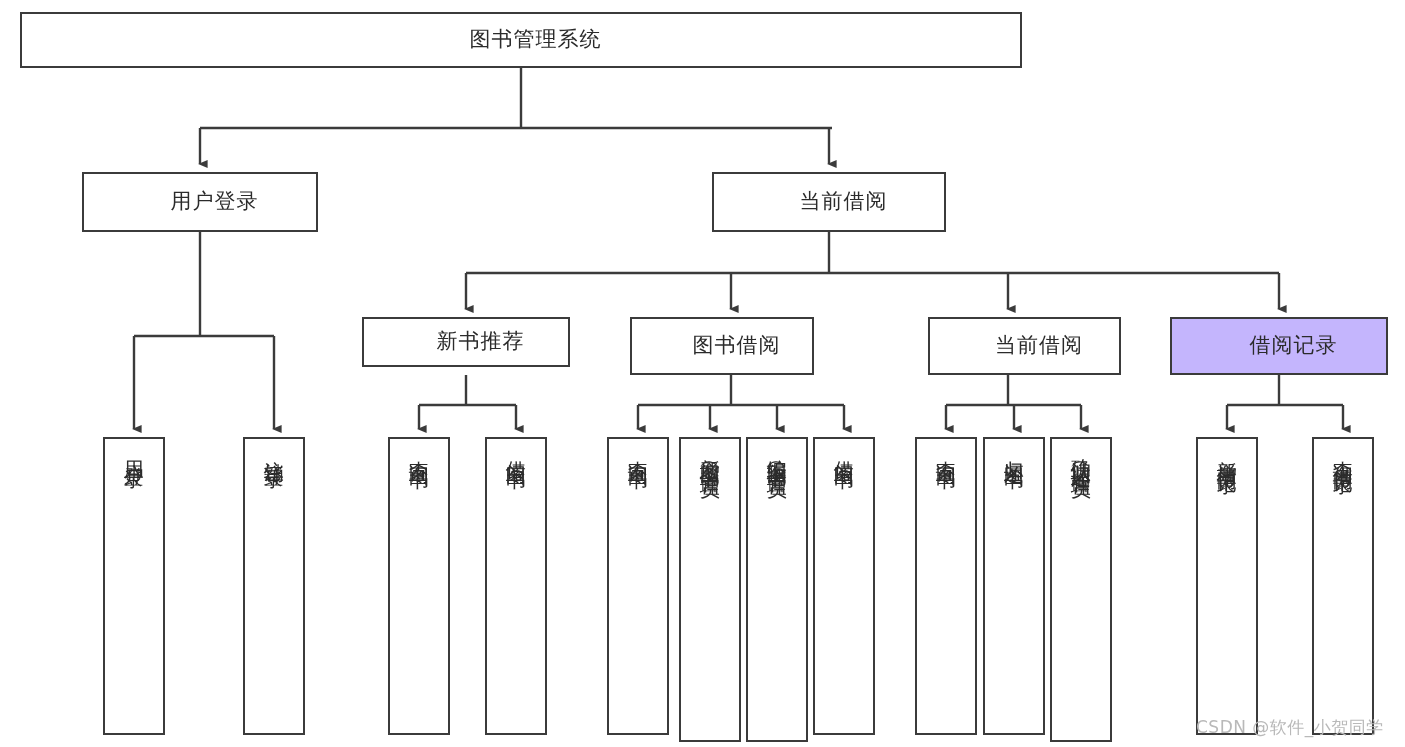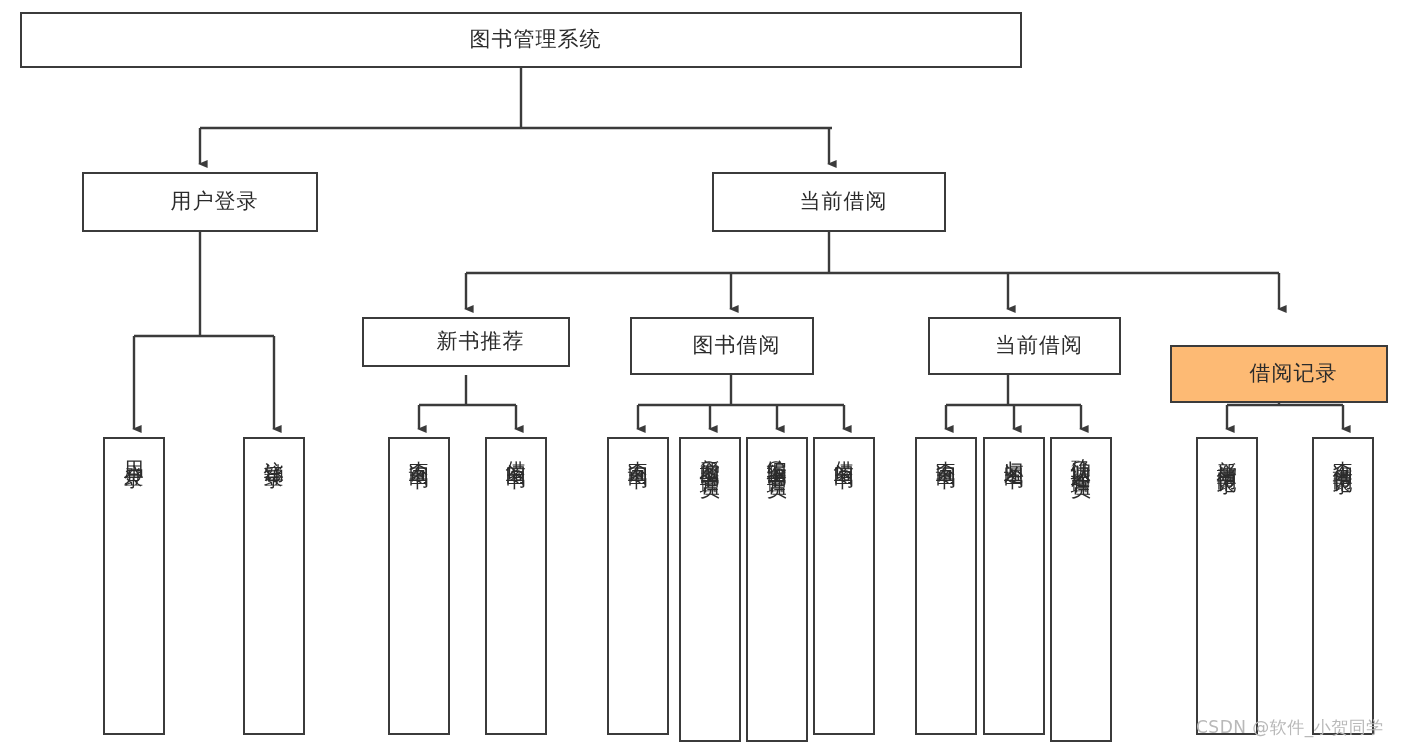--- a/index.html
+++ b/index.html
@@ -140,21 +140,21 @@
 
   <div class="node horiz" style="left: 362px; top: 317px; width: 208px; height: 50px; border-color: rgb(59, 59, 59); background: rgb(255, 255, 255); color: rgb(43, 43, 43);">
     <span>新书推荐</span>
   </div>
   <div class="node horiz" style="left: 630px; top: 317px; width: 184px; height: 58px; border-color: rgb(59, 59, 59); background: rgb(255, 255, 255); color: rgb(43, 43, 43);">
     <span>图书借阅</span>
   </div>
   <div class="node horiz" style="left: 928px; top: 317px; width: 193px; height: 58px; border-color: rgb(59, 59, 59); background: rgb(255, 255, 255); color: rgb(43, 43, 43);">
     <span>当前借阅</span>
   </div>
-  <div class="node horiz" style="left: 1170px; top: 317px; width: 218px; height: 58px; border-color: rgb(59, 59, 59); background: #fdba74; color: rgb(43, 43, 43); margin-top: 28px;">
+  <div class="node horiz" style="left: 1170px; top: 317px; width: 218px; height: 58px; border-color: rgb(59, 59, 59); background: #c4b5fd; color: rgb(43, 43, 43);">
     <span>借阅记录</span>
   </div>
 
   <div class="node vert" style="left: 103px; top: 437px; width: 62px; height: 298px; border-color: rgb(59, 59, 59); background: rgb(255, 255, 255); color: rgb(43, 43, 43);">
     <span class="vlabel">用户登录</span>
   </div>
   <div class="node vert" style="left: 243px; top: 437px; width: 62px; height: 298px; border-color: rgb(59, 59, 59); background: rgb(255, 255, 255); color: rgb(43, 43, 43);">
     <span class="vlabel">注销登录</span>
   </div>
   <div class="node vert" style="left: 388px; top: 437px; width: 62px; height: 298px; border-color: rgb(59, 59, 59); background: rgb(255, 255, 255); color: rgb(43, 43, 43);">

